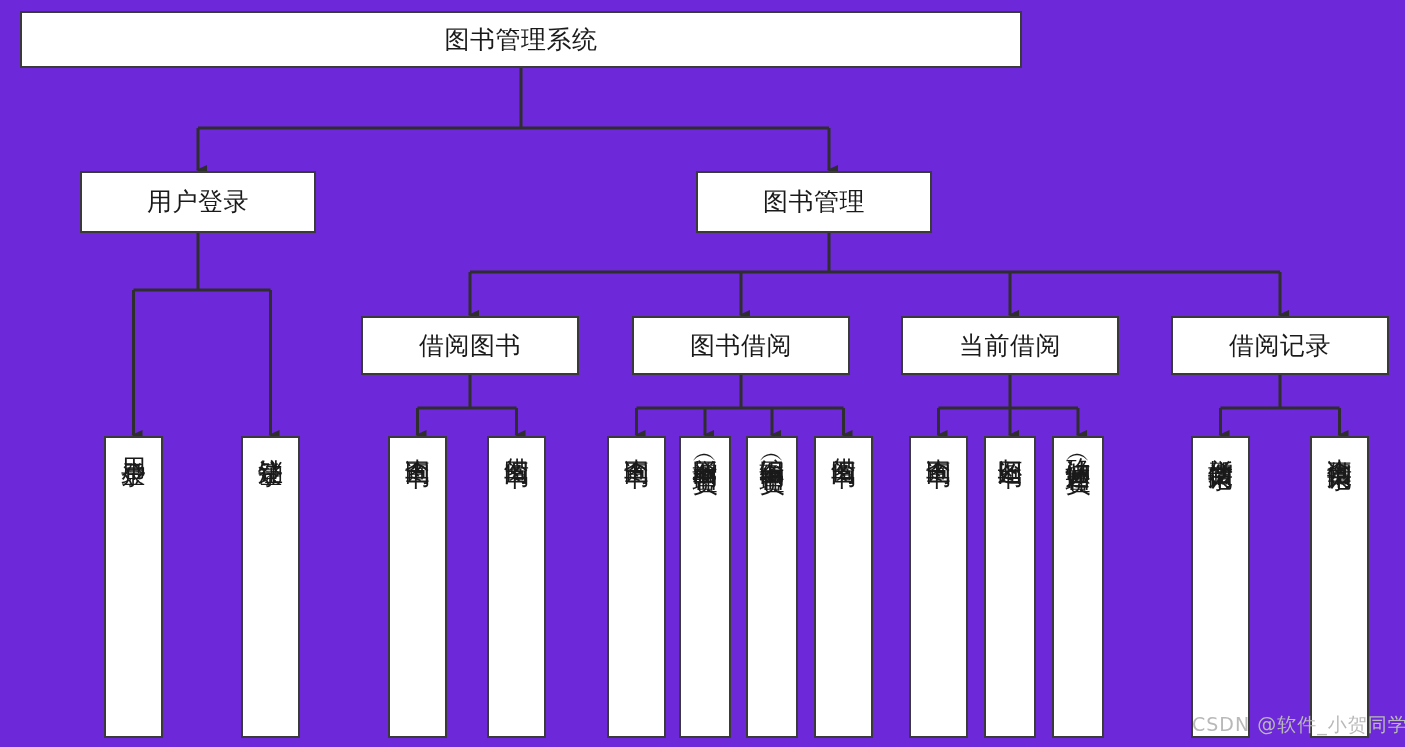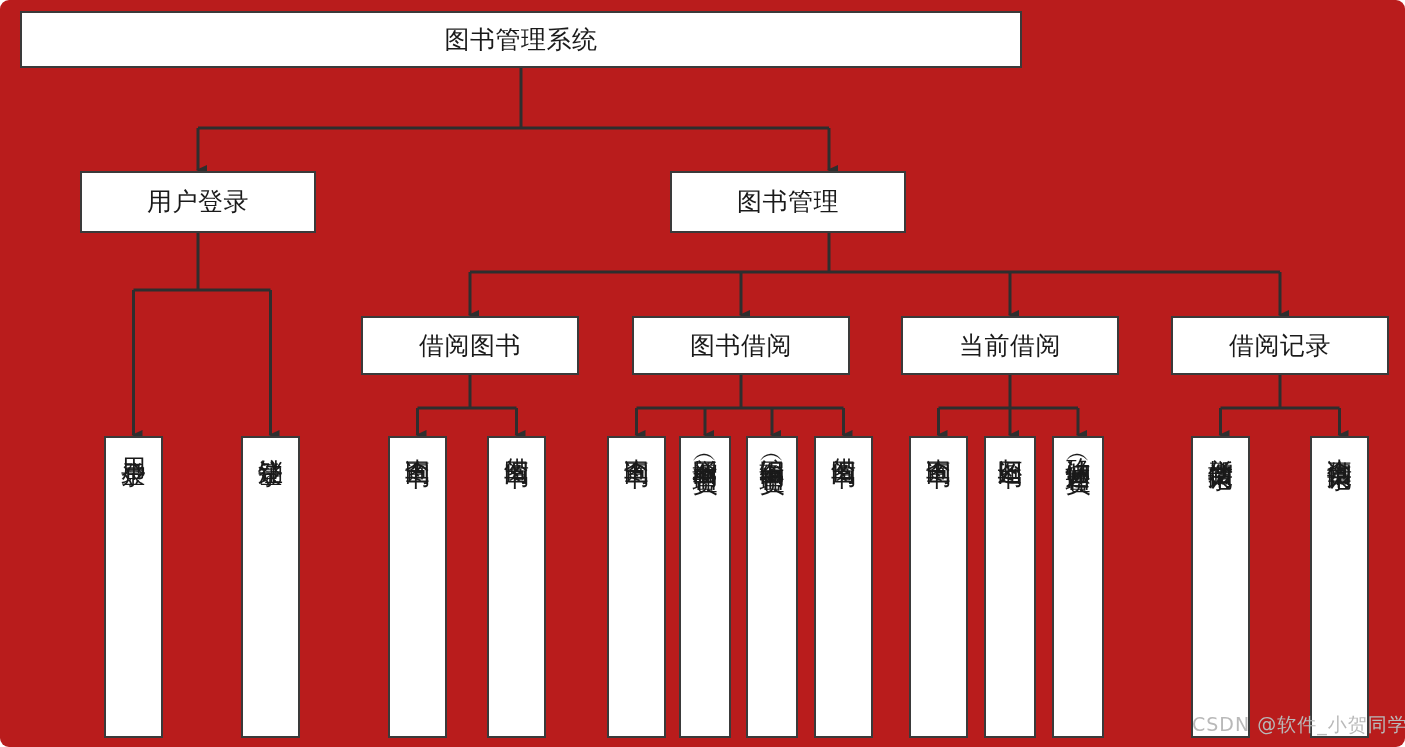--- a/index.html
+++ b/index.html
@@ -7,23 +7,22 @@
     padding: 0;
     background: #ffffff;
   }
   body {
     font-family: "DejaVu Sans", "Liberation Sans", sans-serif;
   }
   #canvas {
     position: relative;
     width: 1405px;
     height: 747px;
-    background: #b91c1c;
+    background: #6d28d9;
     overflow: hidden;
-    border-radius: 9px;
   }
   svg.diagram {
     position: absolute;
     left: 0;
     top: 0;
     width: 1405px;
     height: 747px;
   }
   .node-box {
     position: absolute;
@@ -115,21 +114,21 @@
       </g>
   </svg>
 
   <div class="node-box" id="box-root" style="left: 20px; top: 11px; width: 1002px; height: 57px;">
     <span class="node-label-h">图书管理系统</span>
   </div>
 
   <div class="node-box" id="box-l2-0" style="left: 80px; top: 171px; width: 236px; height: 62px;">
     <span class="node-label-h">用户登录</span>
   </div>
-  <div class="node-box" id="box-l2-1" style="left: 670px; top: 171px; width: 236px; height: 62px;">
+  <div class="node-box" id="box-l2-1" style="left: 696px; top: 171px; width: 236px; height: 62px;">
     <span class="node-label-h">图书管理</span>
   </div>
 
   <div class="node-box" id="box-l3-0" style="left: 361px; top: 316px; width: 218px; height: 59px;">
     <span class="node-label-h">借阅图书</span>
   </div>
   <div class="node-box" id="box-l3-2" style="left: 901px; top: 316px; width: 218px; height: 59px;">
     <span class="node-label-h">当前借阅</span>
   </div>
   <div class="node-box" id="box-l3-1" style="left: 632px; top: 316px; width: 218px; height: 59px;">

